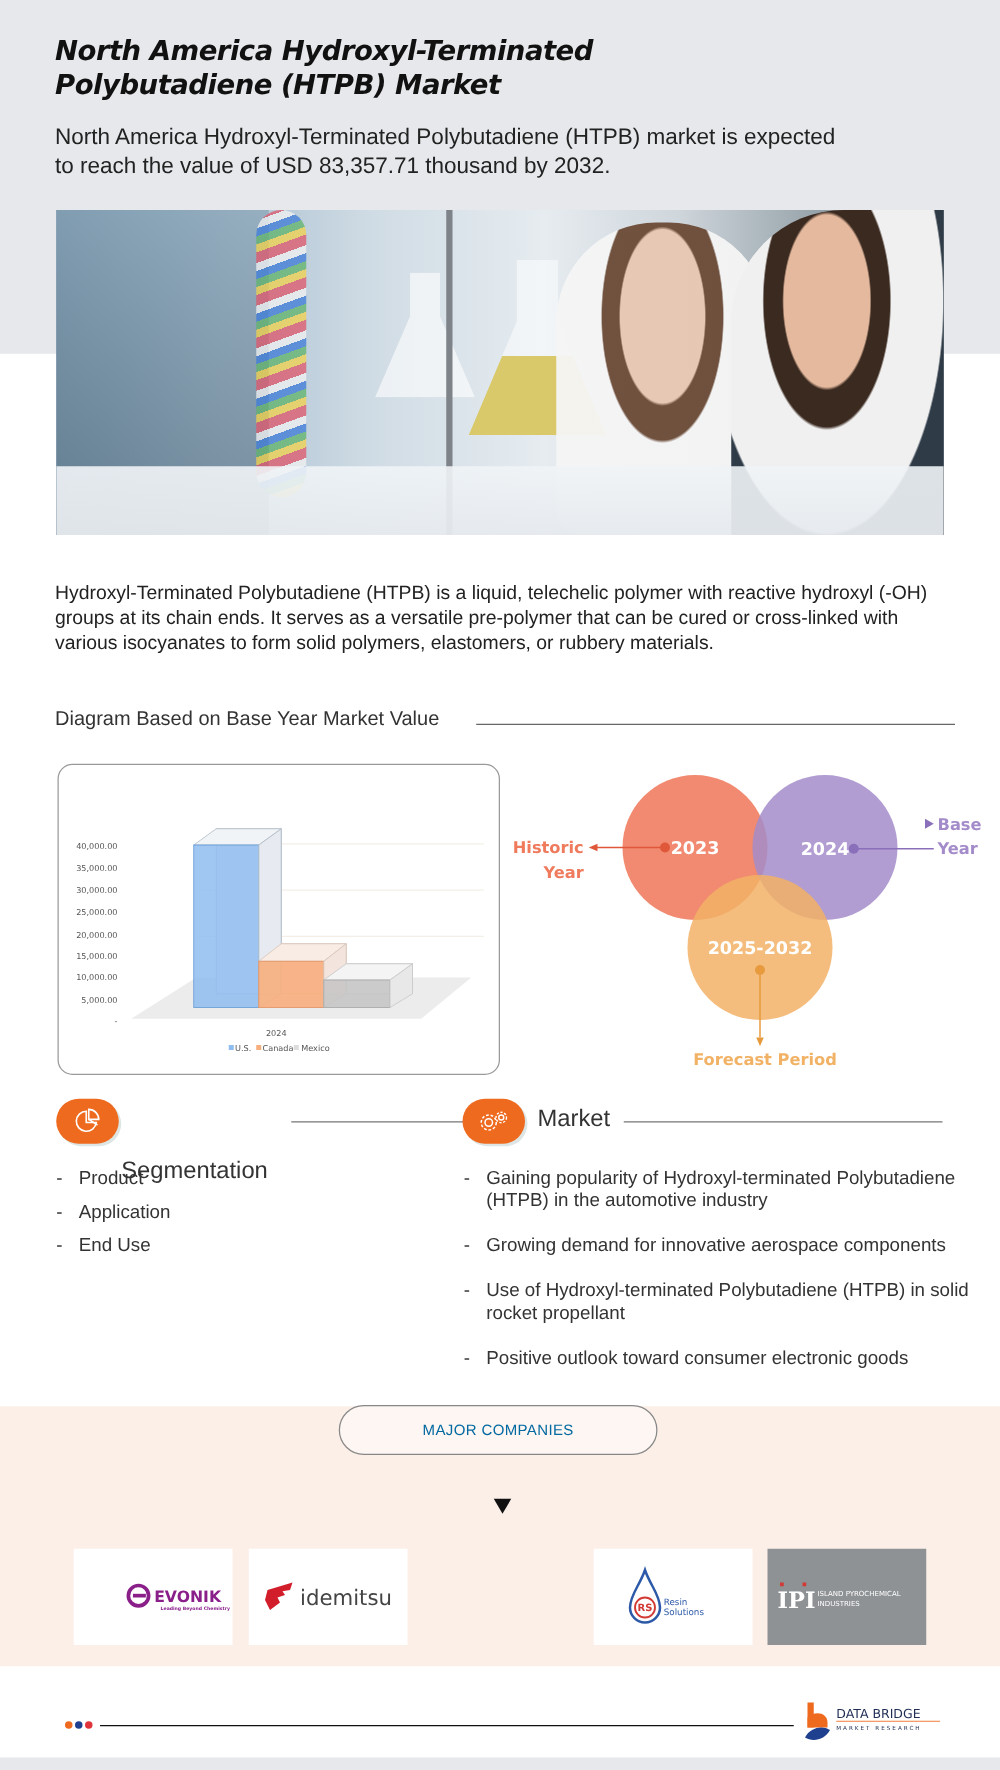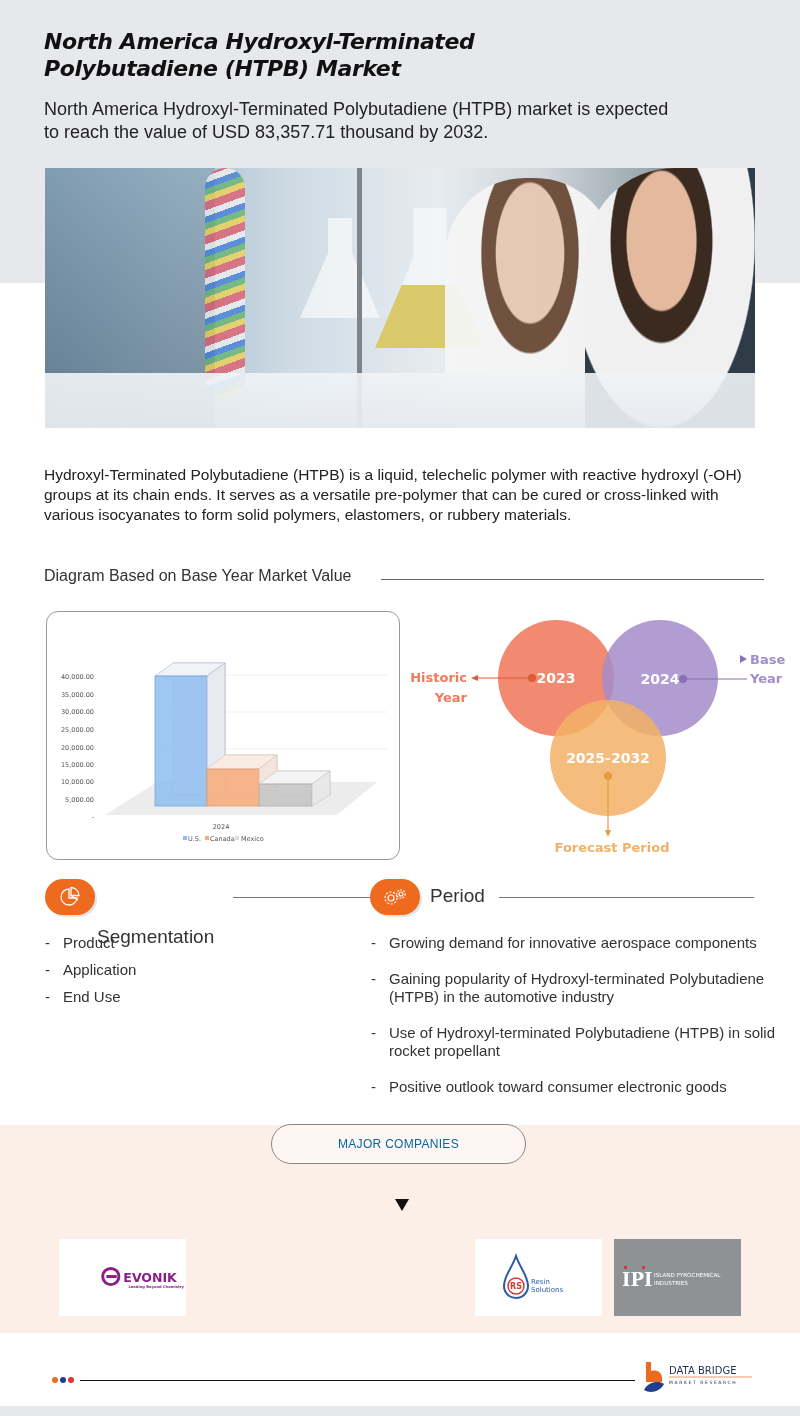--- a/index.html
+++ b/index.html
@@ -187,39 +187,45 @@
   </ul>
 
   <div class="pill" style="left:370px; top:879px;">
     <svg width="26" height="20" viewBox="0 0 26 20">
       <circle cx="9" cy="11" r="3" fill="none" stroke="#fff" stroke-width="1.2"></circle>
       <circle cx="9" cy="11" r="6" fill="none" stroke="#fff" stroke-width="1.2" stroke-dasharray="2.2 1.5"></circle>
       <circle cx="19" cy="7" r="2" fill="none" stroke="#fff" stroke-width="1.1"></circle>
       <circle cx="19" cy="7" r="4.2" fill="none" stroke="#fff" stroke-width="1.1" stroke-dasharray="1.8 1.3"></circle>
     </svg>
   </div>
-  <div class="sec-title" style="left:430px; top:885px;">Period</div>
+  <div class="sec-title" style="left:430px; top:885px;">Market</div>
   <div class="hline" style="left:499px; top:897px; width:255px;"></div>
   <ul class="dash drv-list" style="left:371px; top:934px; width:410px;">
+    <li>Gaining popularity of Hydroxyl-terminated Polybutadiene (HTPB) in the automotive industry</li>
     <li>Growing demand for innovative aerospace components</li>
-    <li>Gaining popularity of Hydroxyl-terminated Polybutadiene (HTPB) in the automotive industry</li>
     <li>Use of Hydroxyl-terminated Polybutadiene (HTPB) in solid rocket propellant</li>
     <li>Positive outlook toward consumer electronic goods</li>
   </ul>
 
   <div class="comp-bg"></div>
   <div class="comp-pill">MAJOR COMPANIES</div>
   <div class="comp-arrow"></div>
 
   <div class="logo-box" style="left:59px;padding-left:40px;">
     <svg width="118" height="40" viewBox="0 0 118 40">
       <circle cx="16" cy="18" r="11" fill="none" stroke="#8a1f8a" stroke-width="4"></circle>
       <rect x="10" y="16" width="14" height="4" fill="#8a1f8a"></rect>
       <text x="33" y="25" fill="#8a1f8a" font-family="DejaVu Sans, sans-serif" font-weight="bold" font-size="17" id="lg-evonik">EVONIK</text>
       <text x="40" y="34" fill="#8a1f8a" font-family="DejaVu Sans, sans-serif" font-weight="bold" font-size="5" id="lg-evonik-tag">Leading Beyond Chemistry</text>
+    </svg>
+  </div>
+  <div class="logo-box" style="left:199px;">
+    <svg width="118" height="40" viewBox="0 0 118 40">
+      <polygon points="10,14 30,8 28,14 22,15 24,18 18,20 20,24 12,30 8,22" fill="#d21e2b"></polygon>
+      <text x="36" y="26" fill="#444" font-family="DejaVu Sans, sans-serif" font-size="17" id="lg-idemitsu">idemitsu</text>
     </svg>
   </div>
   <div class="logo-box" style="left:475px;justify-content:center;">
     <svg width="118" height="60" viewBox="0 0 118 60">
       <path d="M36 8 C40 20 48 28 48 38 A12 12 0 0 1 24 38 C24 28 32 20 36 8 Z" fill="none" stroke="#2d5aa8" stroke-width="2"></path>
       <circle cx="36" cy="38" r="8" fill="#fff" stroke="#d23a35" stroke-width="1.5"></circle>
       <text x="36" y="41" fill="#d23a35" font-family="DejaVu Sans, sans-serif" font-weight="bold" font-size="8" text-anchor="middle" id="lg-rs-mark">RS</text>
       <text x="51" y="36" fill="#2d5aa8" font-family="DejaVu Sans, sans-serif" font-size="7" id="lg-rs-1">Resin</text>
       <text x="51" y="44" fill="#2d5aa8" font-family="DejaVu Sans, sans-serif" font-size="7" id="lg-rs-2">Solutions</text>
     </svg>

